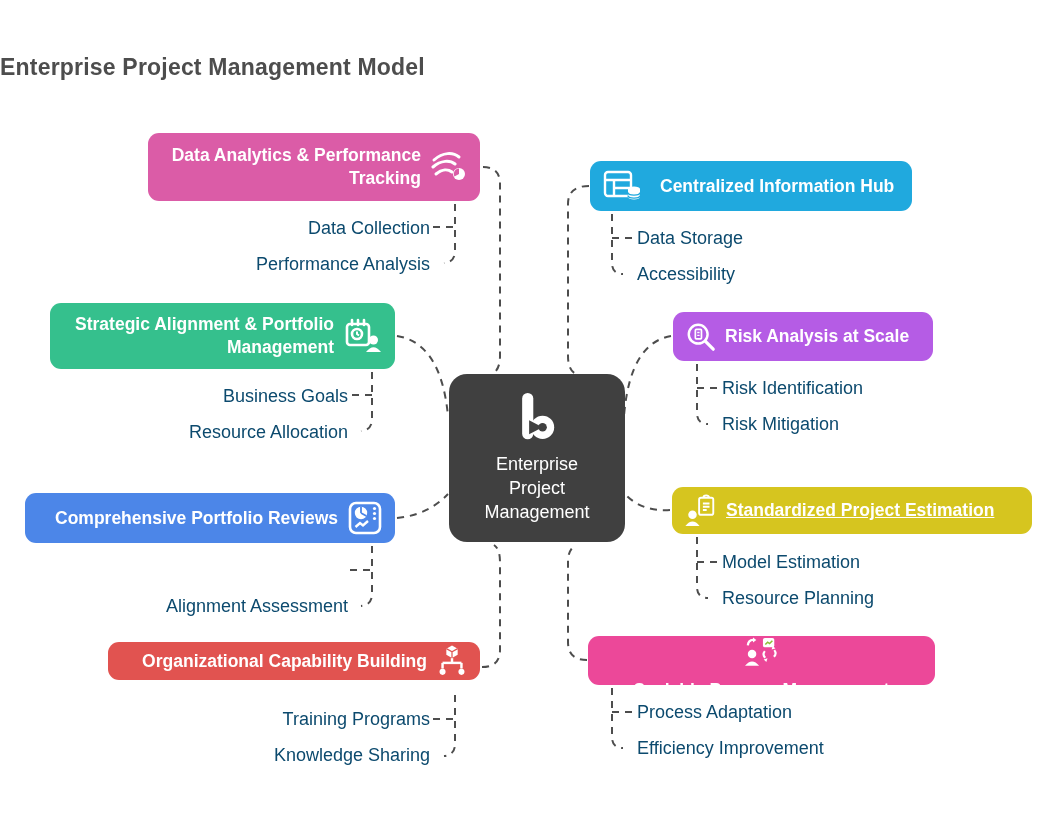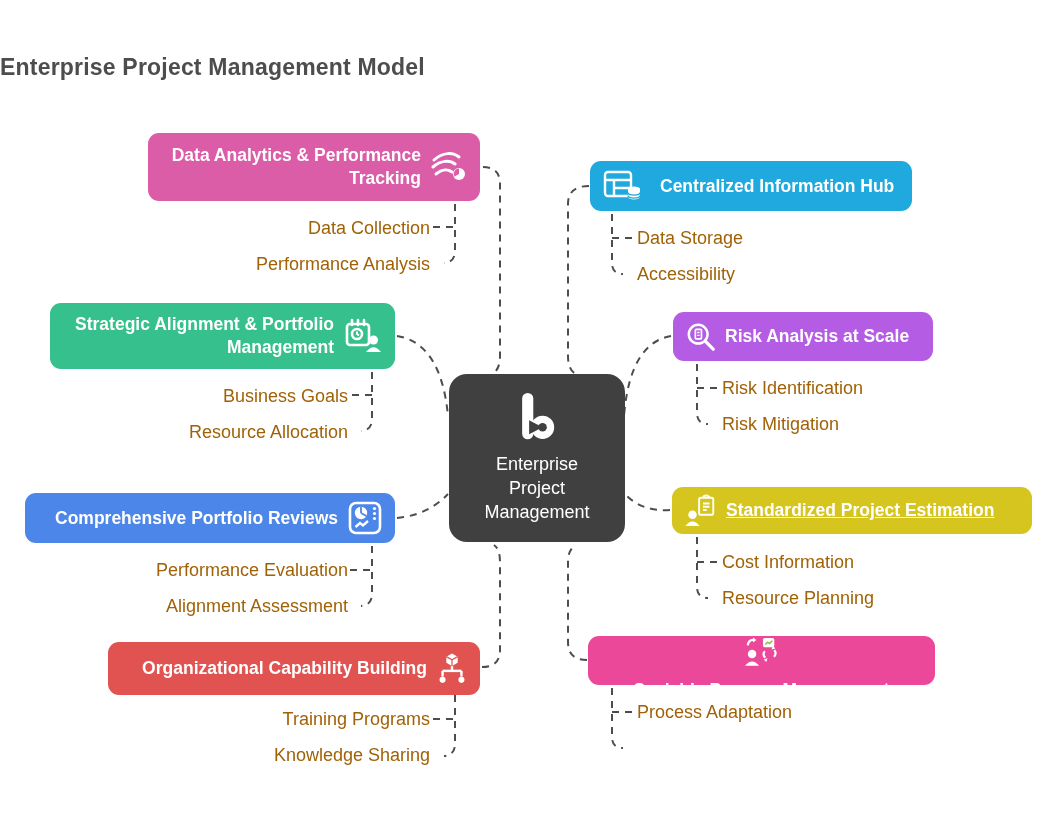--- a/index.html
+++ b/index.html
@@ -8,21 +8,21 @@
   .title{position:absolute;top:54px;left:0;width:100%;
          font-size:23px;font-weight:bold;color:#4d4d4d;letter-spacing:.2px;}
   .connectors{position:absolute;left:0;top:0;}
   .box{position:absolute;display:flex;align-items:center;gap:10px;color:#fff;
        font-weight:bold;font-size:17.5px;line-height:23px;border-radius:11px;
        padding:0 13px;box-sizing:border-box;}
   .box.ls{justify-content:flex-end;text-align:right;align-items:center;}
   .box.rs{justify-content:flex-start;text-align:left;gap:17px;}
   .box .icon{flex:0 0 auto;display:flex;align-items:center;}
   .box .lbl.one{white-space:nowrap;}
-  .sub{position:absolute;font-size:18px;color:#a16207;line-height:26px;white-space:nowrap;}
+  .sub{position:absolute;font-size:18px;color:#0c4a6e;line-height:26px;white-space:nowrap;}
   .sub.r{text-align:right;}
   .center-node{position:absolute;left:449px;top:374px;width:176px;height:168px;
        border-radius:18px;background:#404040;color:#fff;display:flex;flex-direction:column;
        align-items:center;justify-content:center;text-align:right;
        font-size:18px;line-height:24px;font-weight:normal;}
   .center-node .logo{margin-bottom:8px;display:flex;}
 </style>
 </head>
 <body>
 
@@ -118,24 +118,23 @@
         <rect x="2" y="2" width="30" height="30" rx="6" stroke="#fff" stroke-width="2.6" fill="none"></rect>
         <circle cx="13" cy="12" r="6.2" fill="#fff"></circle>
         <path d="M13 12 V5.8 M13 12 L18.4 15" stroke="#4C86E8" stroke-width="1.8" fill="none"></path>
         <path d="M7.5 26 l4.5 -4 3 2.5 5 -4.5" stroke="#fff" stroke-width="2.4" fill="none"></path>
         <circle cx="26.5" cy="7.5" r="1.6" fill="#fff"></circle>
         <circle cx="26.5" cy="12.5" r="1.6" fill="#fff"></circle>
         <circle cx="26.5" cy="17.5" r="1.6" fill="#fff"></circle>
       </svg>
     </span>
   </div>
-  <div class="sub r" style="left:48px;top:557px;width:300px">Performance Evaluation</div>
   <div class="sub r" style="left:48px;top:593px;width:300px">Alignment Assessment</div>
 
-  <div class="box ls" style="left: 108px; top: 642px; width: 372px; height: 53px; padding: 8px 11px; gap: 8px; background-color: rgb(225, 83, 80);">
+  <div class="box ls" style="left: 108px; top: 642px; width: 372px; height: 38px; padding: 8px 11px; gap: 8px; background-color: rgb(225, 83, 80);">
     <span class="lbl one">Organizational Capability Building</span>
     <span class="icon">
       <svg width="34" height="36" viewBox="0 0 36 36">
         <path d="M18 1.5 l6 3.4 v6.4 l-6 3.4 l-6 -3.4 V4.9 Z" fill="#fff"></path>
         <path d="M12 4.9 L18 8.2 L24 4.9 M18 8.2 V14.7" stroke="#E15350" stroke-width="1.3" fill="none"></path>
         <g stroke="#fff" stroke-width="2.6" fill="none">
           <path d="M18 15 V20"></path>
             <path d="M8 20 H28"></path>
             <path d="M8 20 V26"></path>
             <path d="M28 20 V26"></path>
@@ -186,34 +185,35 @@
           <rect x="16" y="4" width="15" height="18" rx="2"></rect>
           <path d="M20.5 4 a3 2.6 0 0 1 6 0"></path>
           <path d="M20 10 h7 M20 13.5 h7 M20 17 h4"></path>
         </g>
         <circle cx="9" cy="22" r="4.5" fill="#fff"></circle>
         <path d="M1.5 34 Q9 24.5 16.5 34 Z" fill="#fff"></path>
       </svg>
     </span>
     <span class="lbl one">Standardized Project Estimation</span>
   </div>
-  <div class="sub" style="left:722px;top:549px">Cost Information</div>
+  <div class="sub" style="left:722px;top:549px">Model Estimation</div>
   <div class="sub" style="left:722px;top:585px">Resource Planning</div>
 
   <div class="box rs" style="left: 588px; top: 636px; width: 347px; height: 49px; padding: 0px 12px; gap: 9px; background-color: #ec4899; flex-direction: column;">
     <span class="icon">
       <svg width="36" height="34" viewBox="0 0 38 36">
         <circle cx="8.5" cy="19" r="4.5" fill="#fff"></circle>
         <path d="M1 31.5 Q8.5 22.5 16 31.5 Z" fill="#fff"></path>
         <path d="M4 10 Q4.5 4.5 9.5 4.2" stroke="#fff" stroke-width="2.4" fill="none"></path>
         <path d="M9.5 1.6 L13 4.2 L9.5 6.8 Z" fill="#fff"></path>
         <rect x="20" y="2" width="12" height="10" rx="2" fill="#fff"></rect>
         <path d="M22.5 9 l2.5 -2.5 2 1.5 3 -3" stroke="#8DBE34" stroke-width="1.6" fill="none"></path>
         <path d="M22 16 q-3 4 0.5 7 M32 15 q3 4 -0.5 7" stroke="#fff" stroke-width="2.2" fill="none"></path>
         <path d="M20.8 24.8 l4 -1.2 -1.2 4 Z" fill="#fff"></path>
         <path d="M33.2 13.2 l-4 1.2 1.2 -4 Z" fill="#fff"></path>
       </svg>
     </span>
     <span class="lbl one">Scalable Process Management</span>
   </div>
   <div class="sub" style="left:637px;top:699px">Process Adaptation</div>
+  <div class="sub" style="left:637px;top:735px">Efficiency Improvement</div>
 
 </div>
 
 </body></html>

